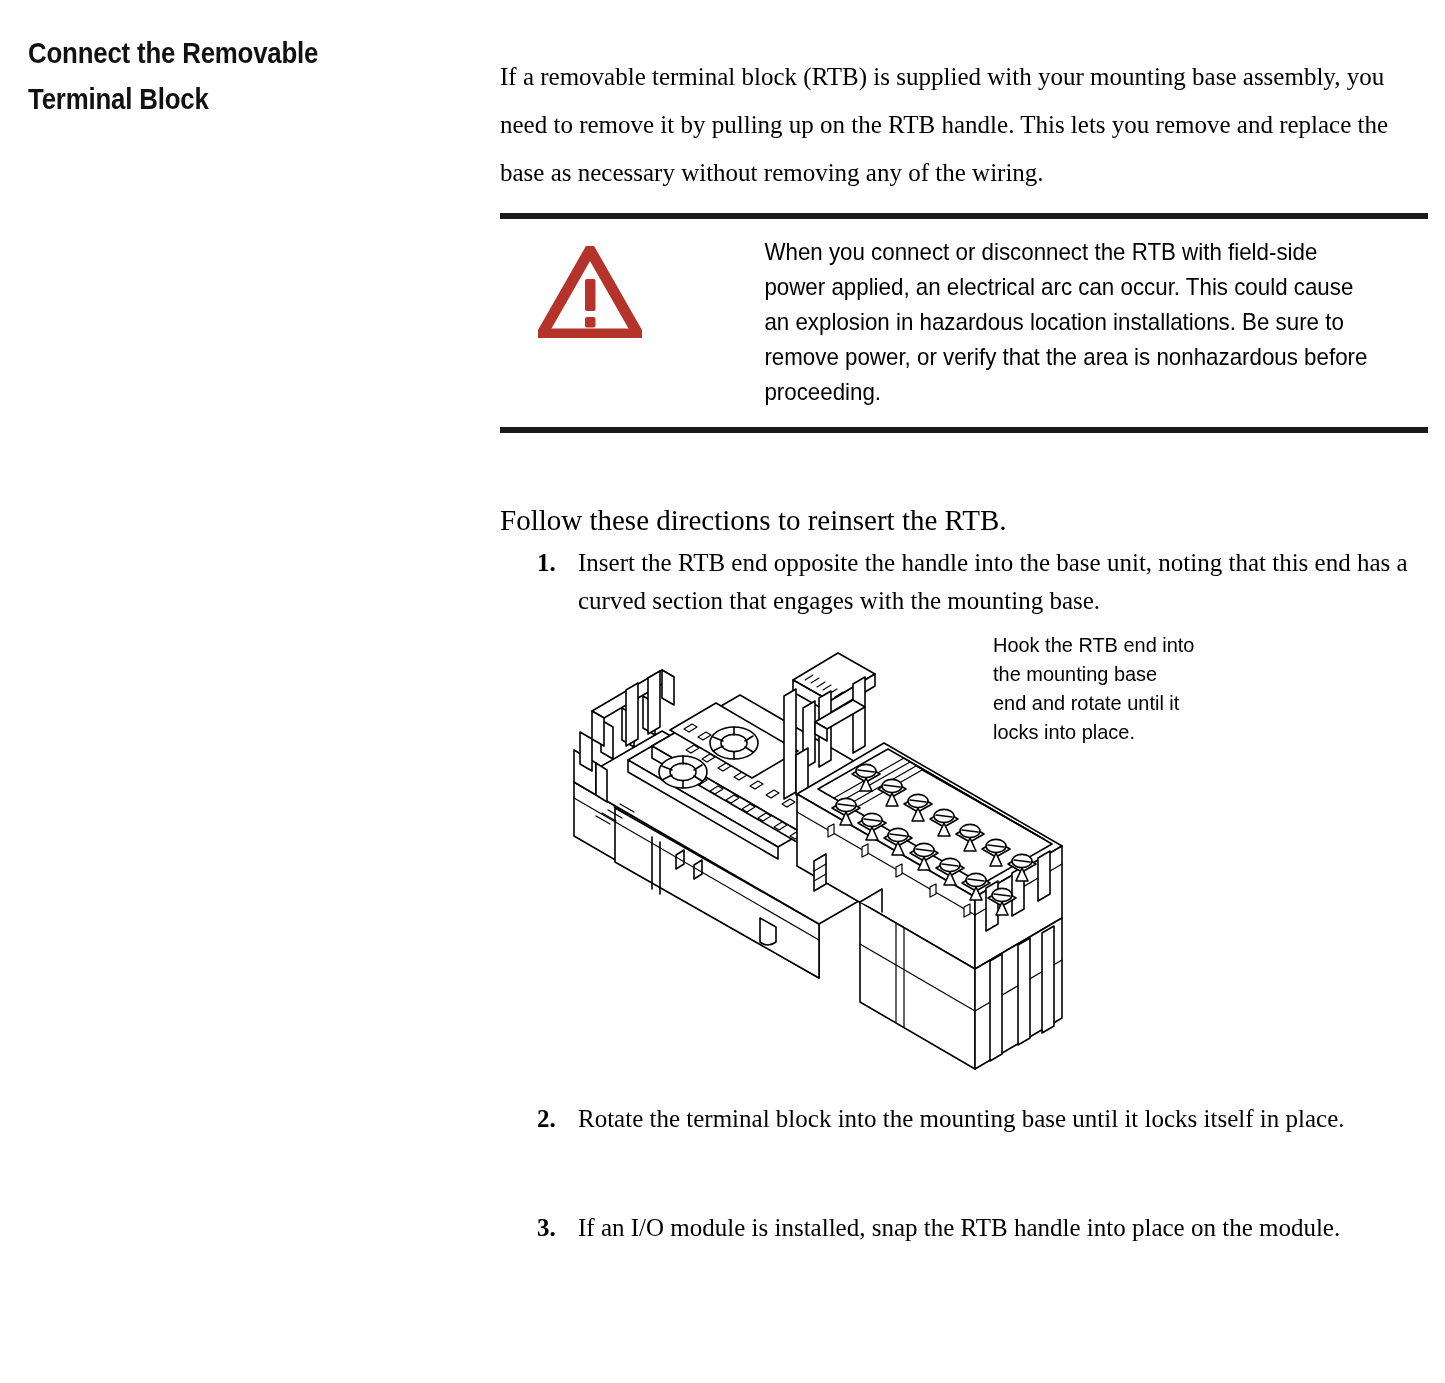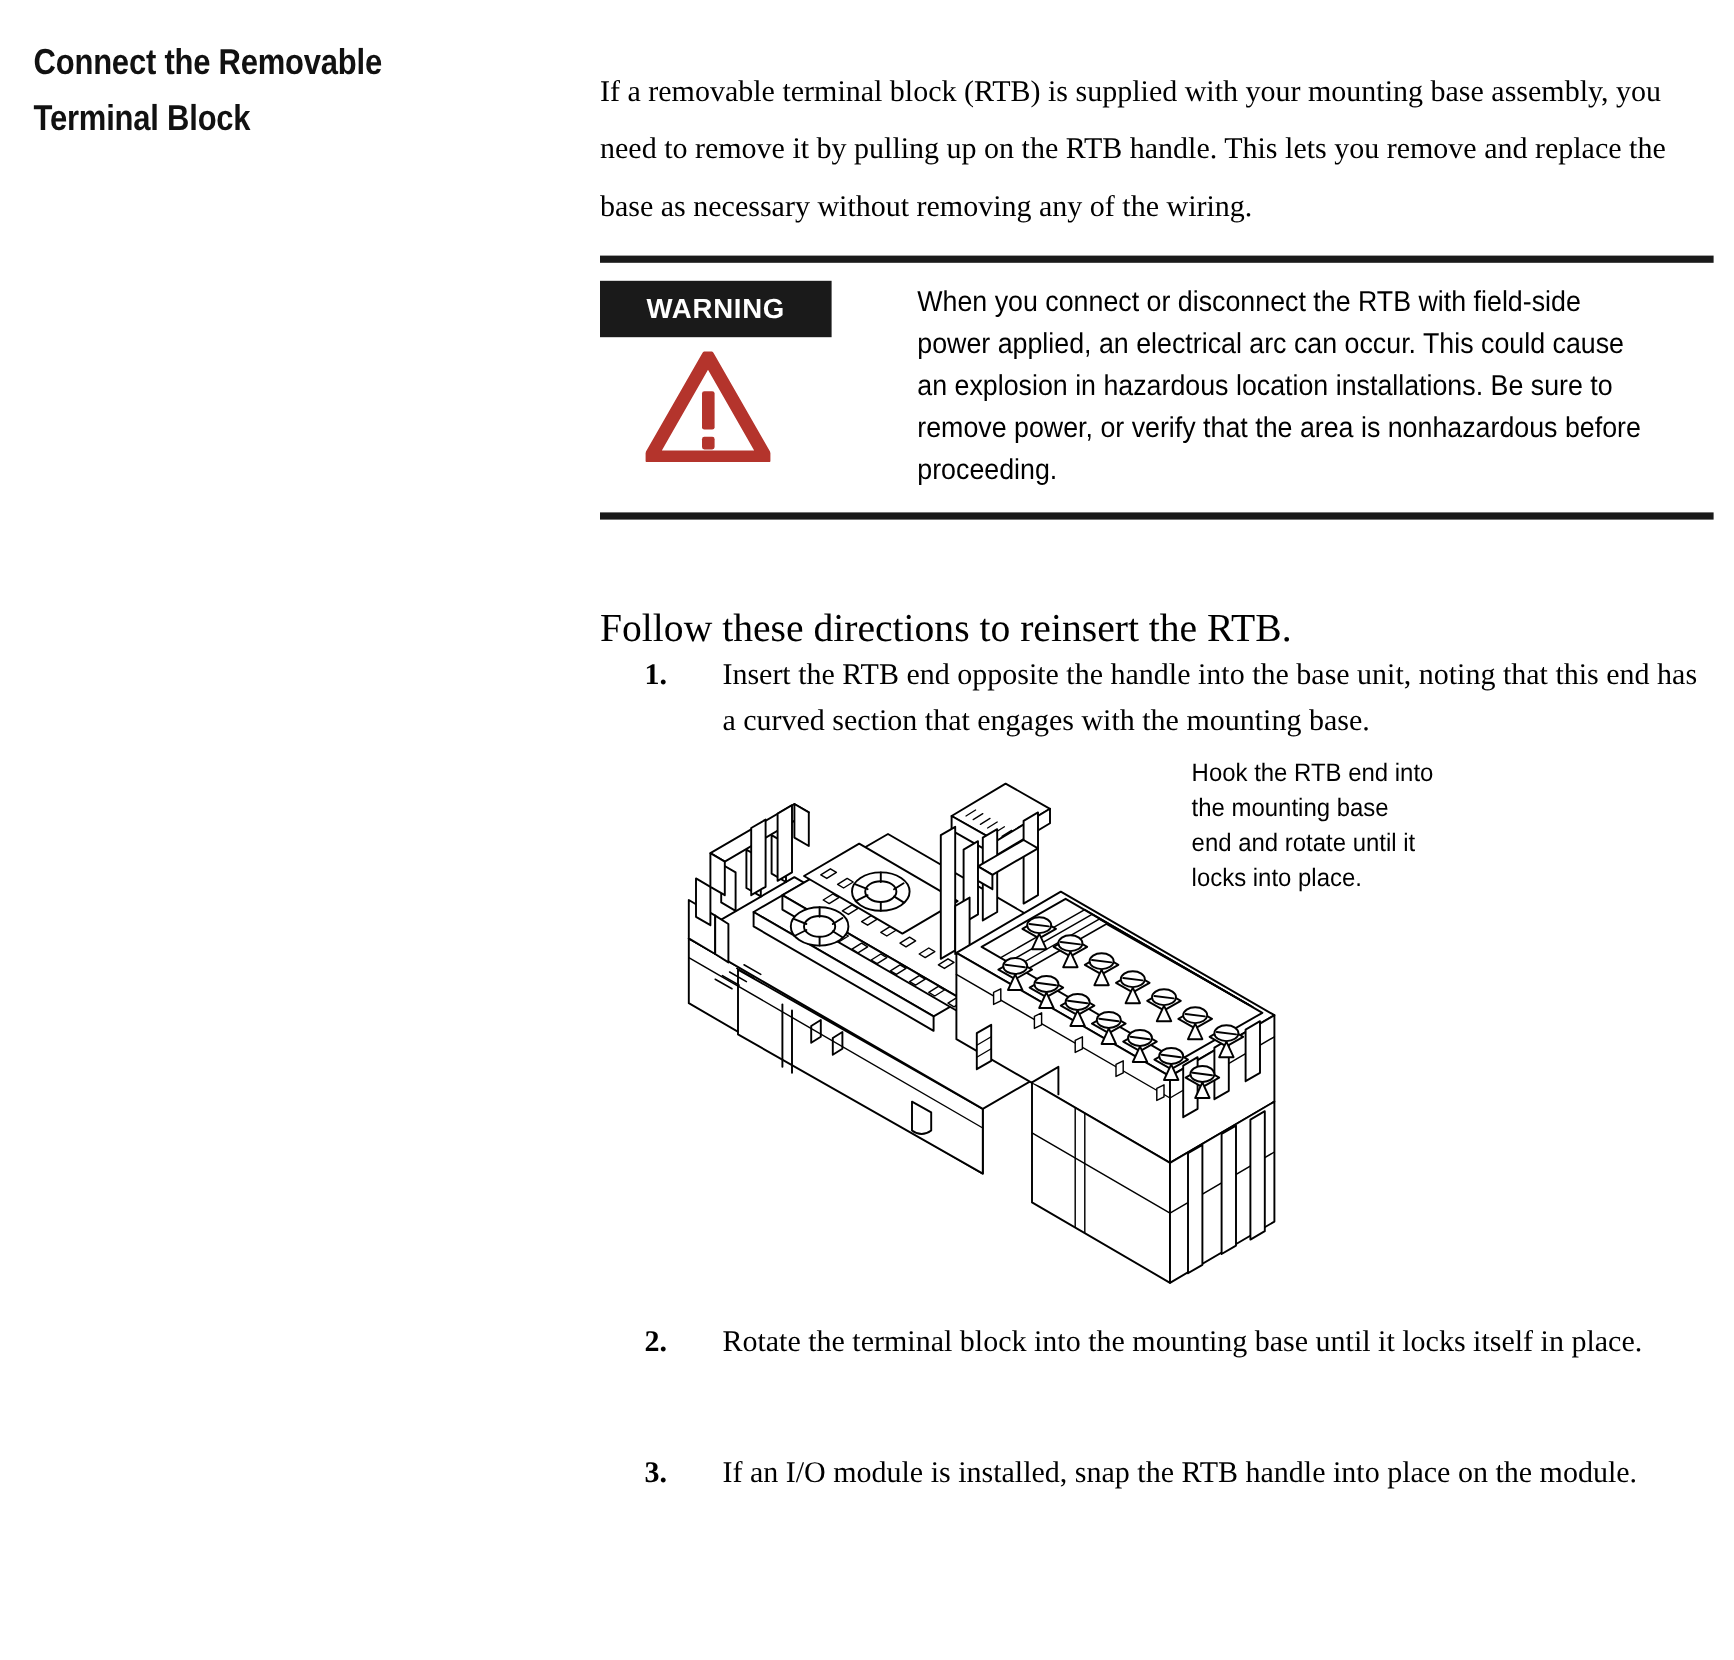--- a/index.html
+++ b/index.html
@@ -96,21 +96,21 @@
     transform: scaleX(0.93);
     transform-origin: left top;
     width: 760px;
   }
 
   
   .follow-line {
     position: absolute;
     left: 500px;
     top: 474px;
-    font-size: 33px;
+    font-size: 29px;
     line-height: 34px;
     text-align: right;
   }
 
   
   .step {
     position: absolute;
     display: flex;
     width: 905px;
   }
@@ -118,21 +118,20 @@
     width: 41px;
     flex: 0 0 41px;
     font-size: 25px;
     line-height: 38px;
     font-weight: bold;
   }
   .step-text {
     flex: 1;
     font-size: 25px;
     line-height: 38px;
-    margin-left: 24px;
   }
   #step-1 { left: 537px; top: 544px; width: 880px; }
   #step-2 { left: 537px; top: 1100px; width: 880px; }
   #step-3 { left: 537px; top: 1209px; width: 880px; }
 
   
   .illustration {
     position: absolute;
     left: 566px;
     top: 612px;
@@ -161,21 +160,20 @@
   <div>Connect the Removable</div>
   <div>Terminal Block</div>
 </div>
 
 <p class="intro-paragraph">If a removable terminal block (RTB) is supplied with your mounting base assembly, you need to remove it by pulling up on the RTB handle. This lets you remove and replace the base as necessary without removing any of the wiring.</p>
 
 <div class="warning-block">
   <div class="rule"></div>
   <div class="warning-body">
     <div class="warning-left">
-      <div class="warning-badge">WARNING</div>
       <div class="warning-icon">
         <svg width="104" height="92" viewBox="0 0 104 92" aria-hidden="true">
           <path d="M52 4 L100 88 L4 88 Z" fill="none" stroke="#B4342C" stroke-width="11" stroke-linejoin="round"></path>
           <rect x="47" y="33" width="10.5" height="32" rx="2" fill="#B4342C"></rect>
           <rect x="47" y="71" width="10.5" height="10.5" rx="2" fill="#B4342C"></rect>
         </svg>
       </div>
     </div>
     <div class="warning-text">When you connect or disconnect the RTB with field-side power applied, an electrical arc can occur. This could cause an explosion in hazardous location installations. Be sure to remove power, or verify that the area is nonhazardous before proceeding.</div>
   </div>

